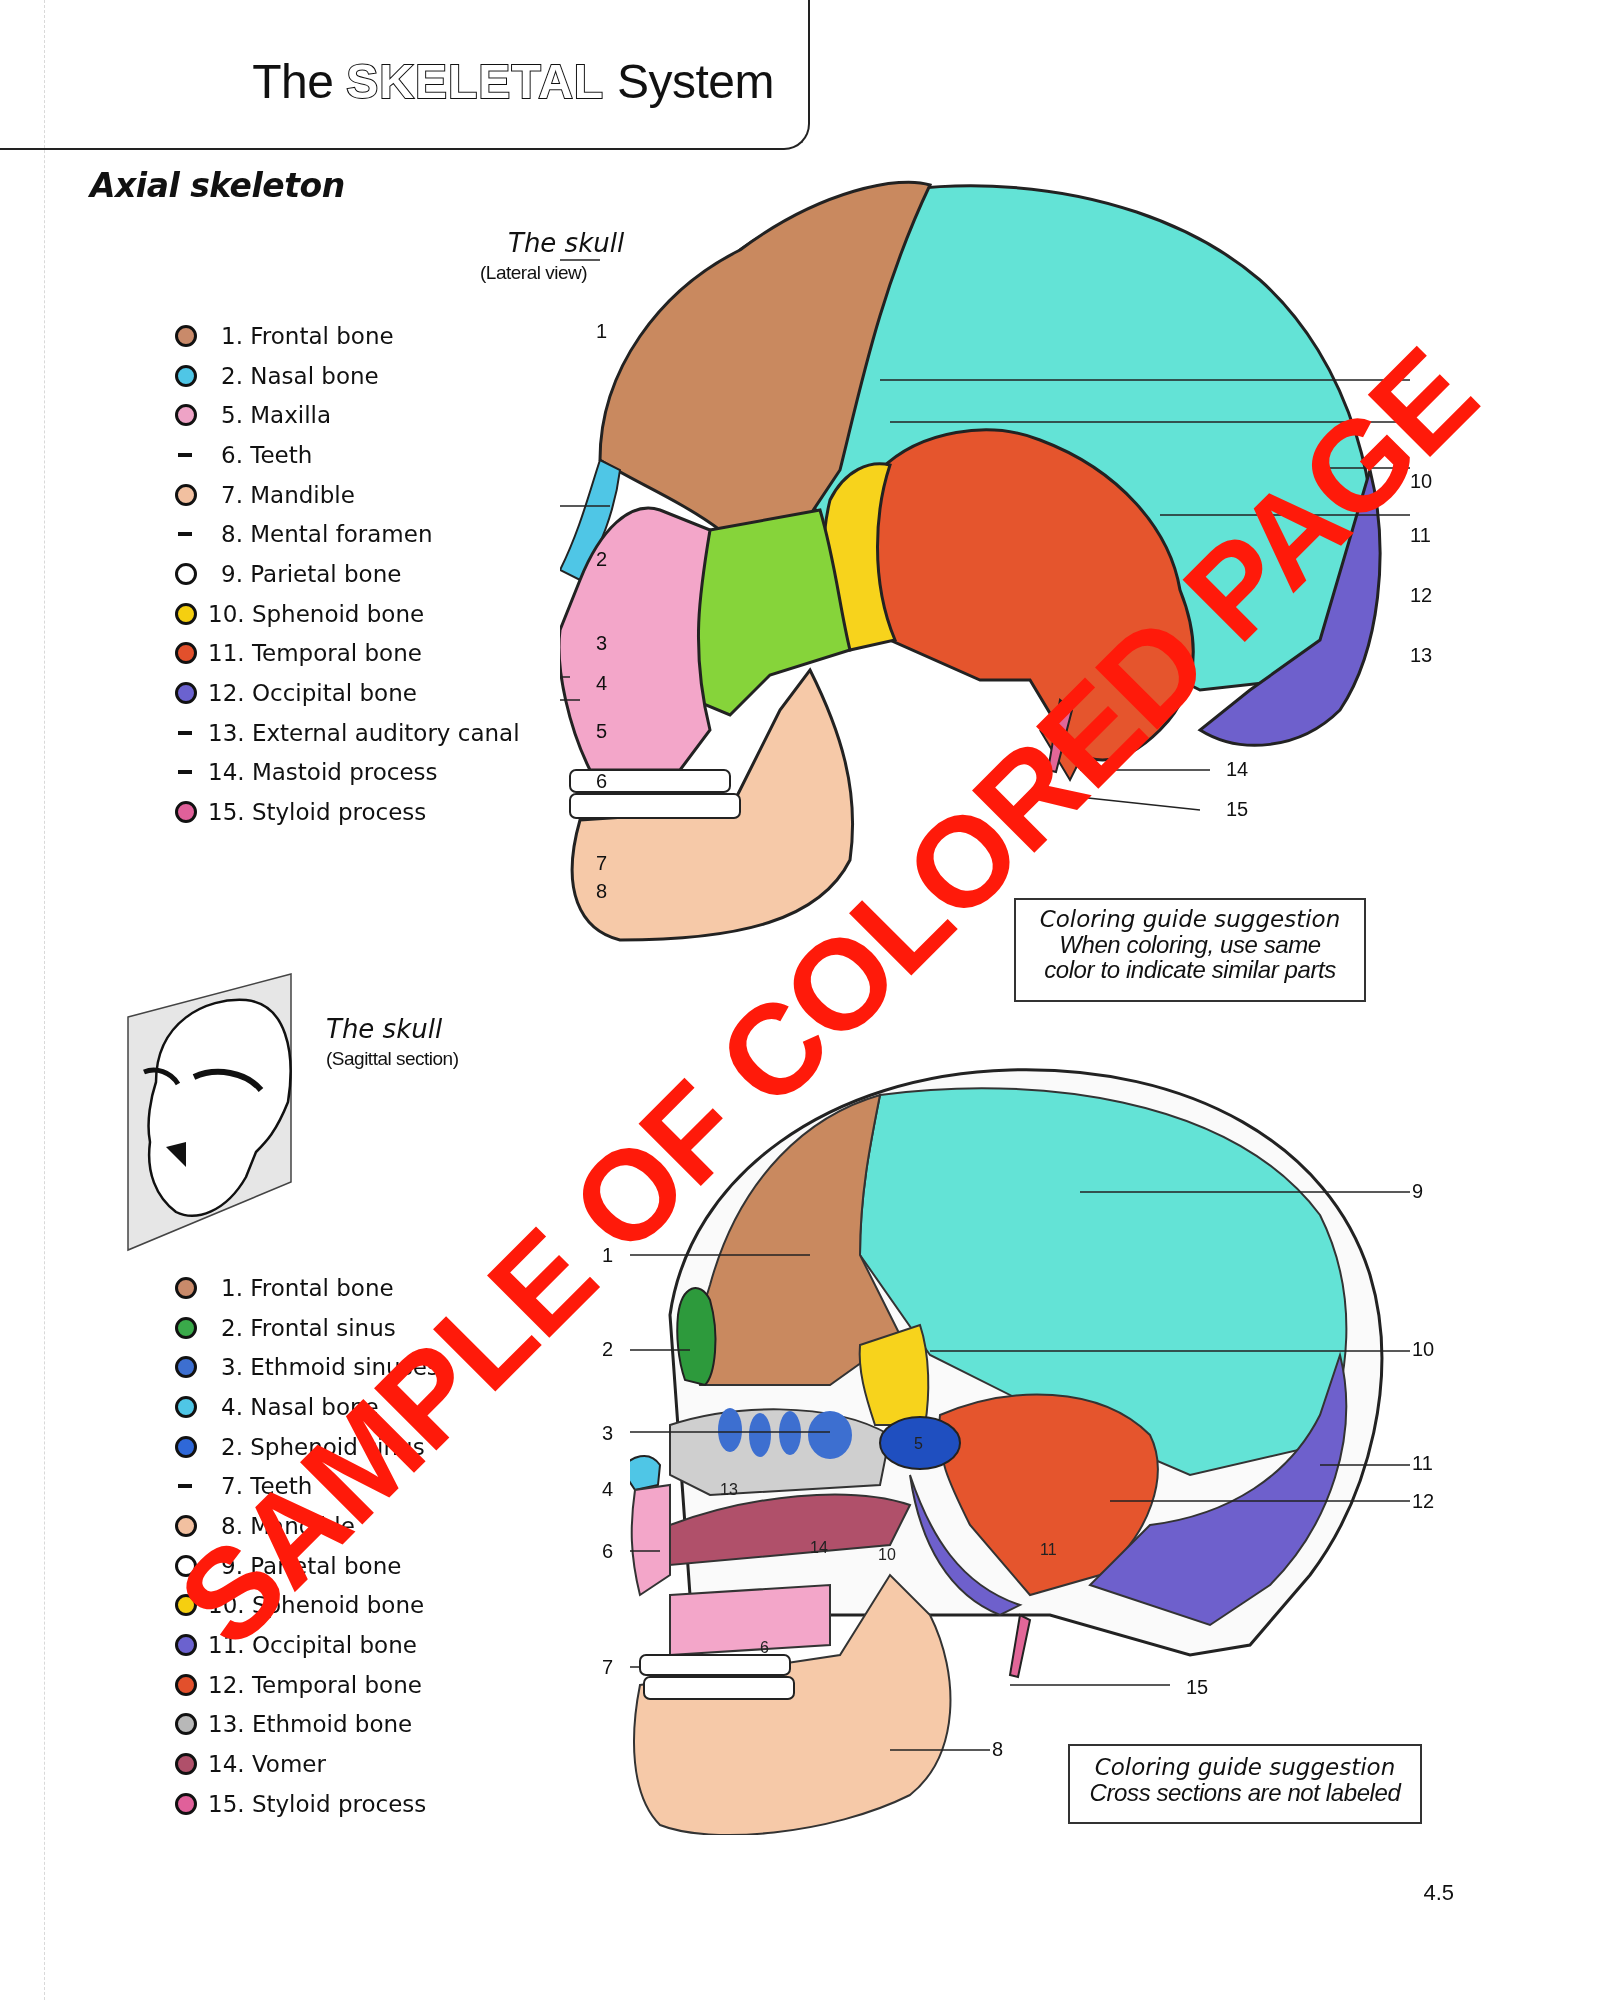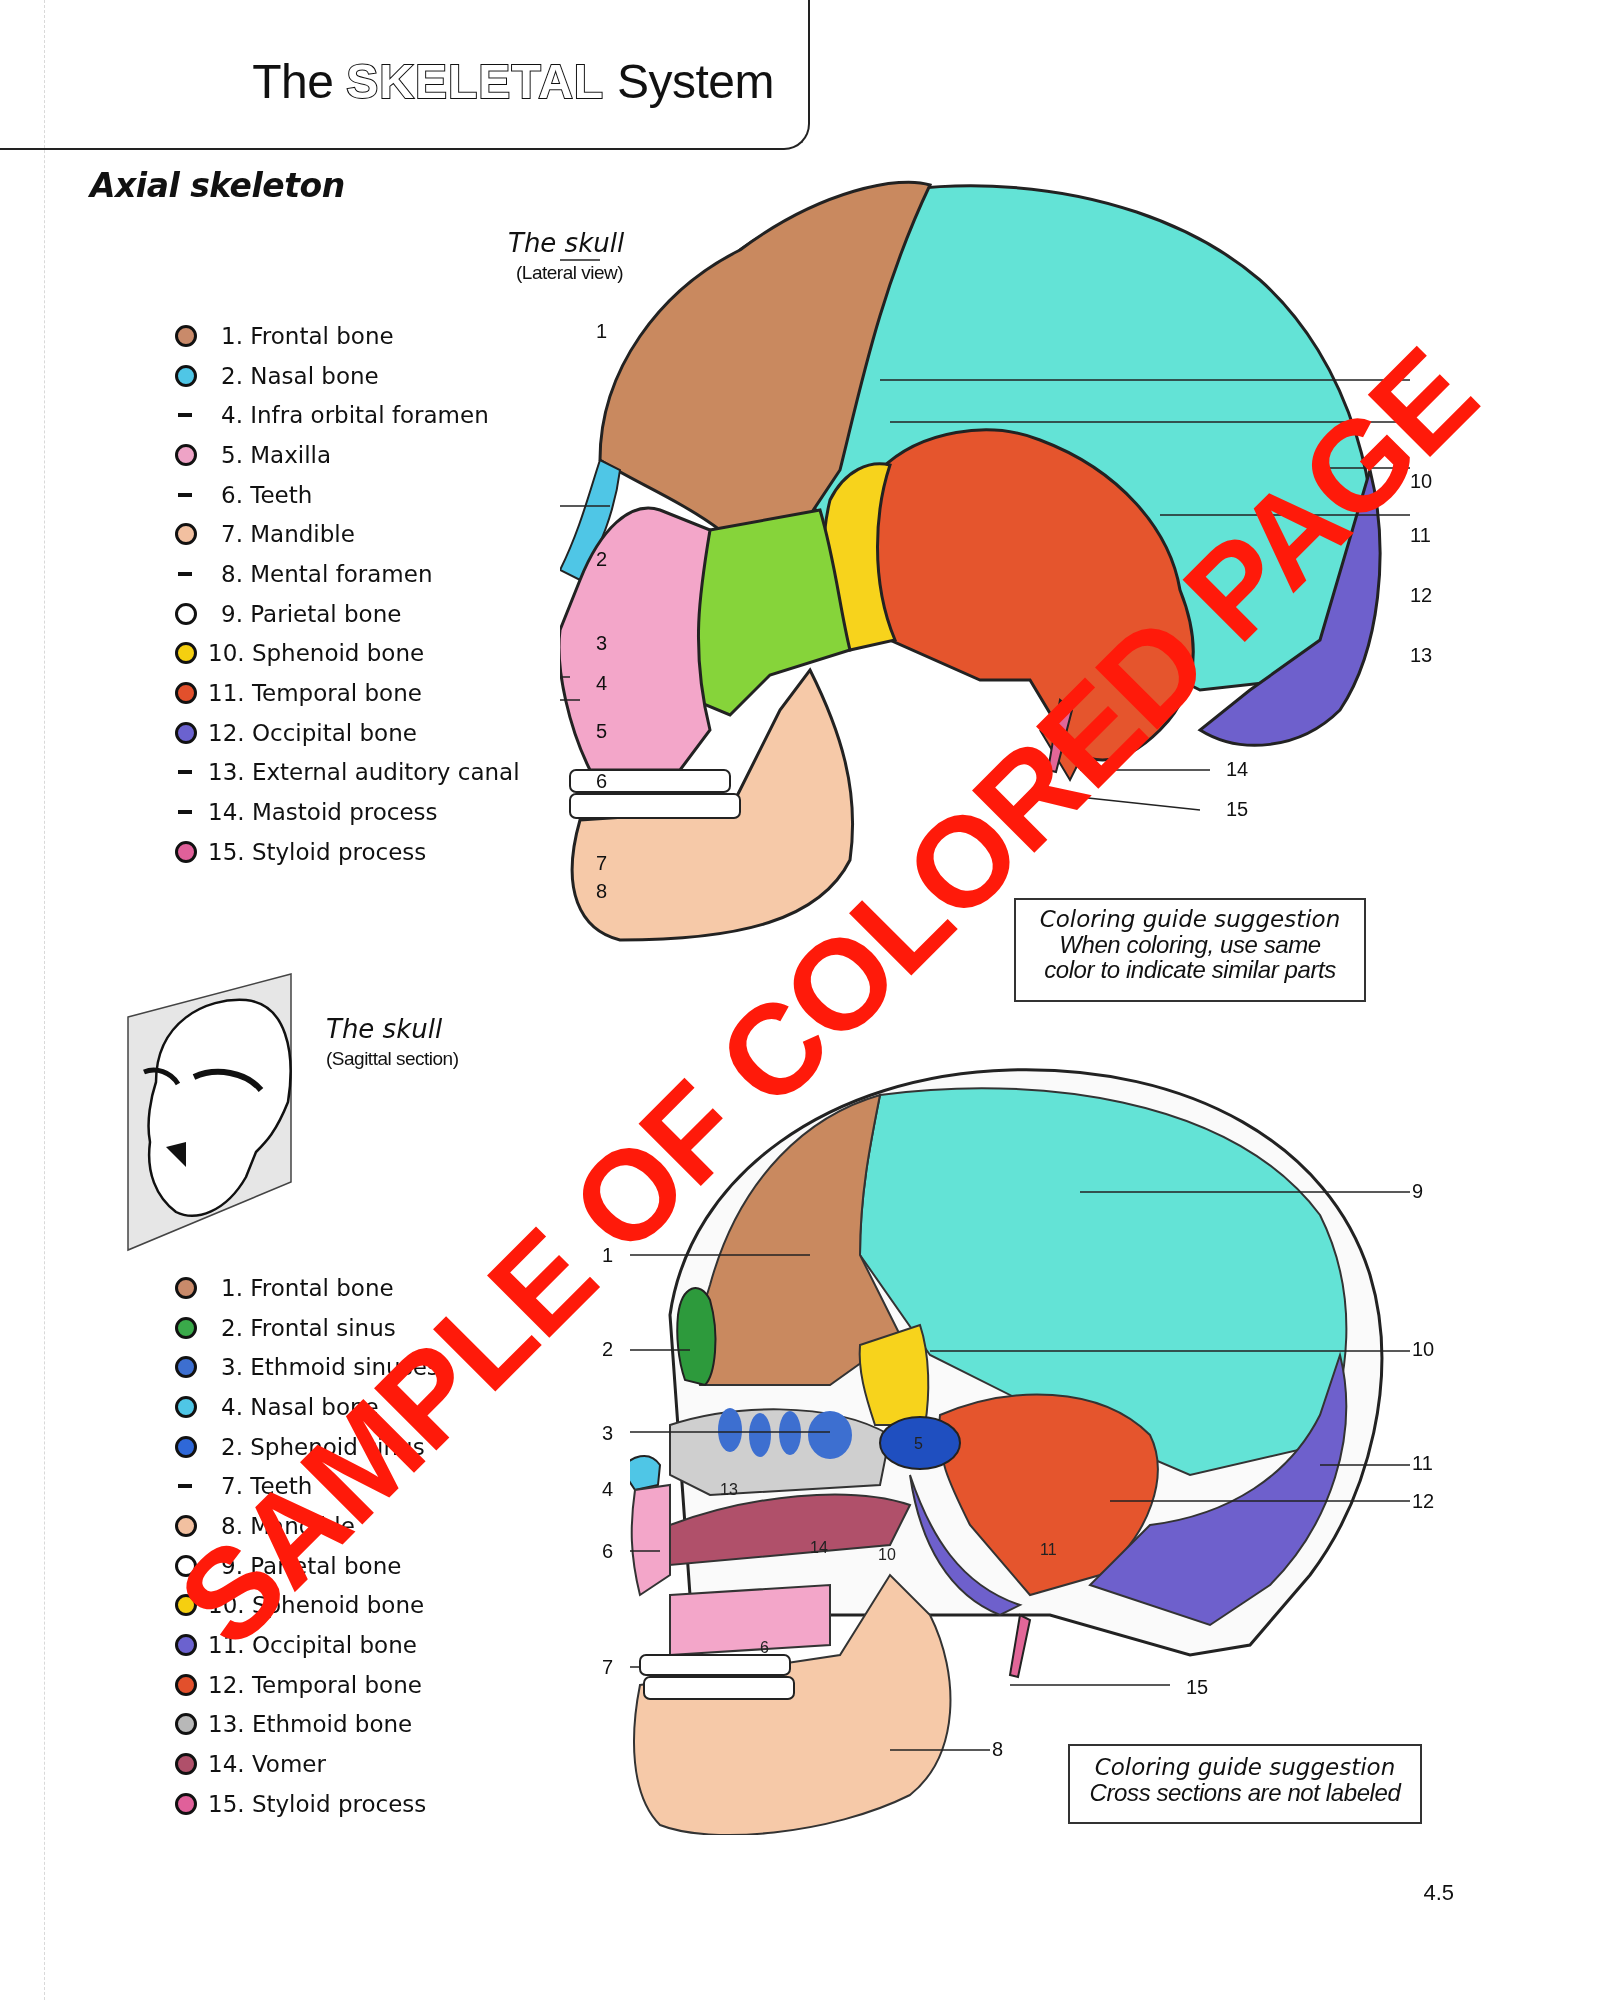--- a/index.html
+++ b/index.html
@@ -43,34 +43,30 @@
 <div class="abs header-box"></div>
 <div class="abs page-title">
   <span>The</span>
   <span class="outline">SKELETAL</span>
   <span>System</span>
 </div>
 
 <div class="abs section-title">Axial skeleton</div>
 
 <div class="abs fig-title" style="left:508px; top:228px;">The skull</div>
-<div class="abs fig-sub" style="left:516px; top:262px;">(Lateral view)</div>
+<div class="abs fig-sub" style="left:480px; top:262px;">(Lateral view)</div>
 
 <div class="abs legend" id="legend-lateral" style="top:316px;">
     <div class="legend-item">
       <span class="dot" style="background: rgb(201, 138, 106);"></span>
       <span class="lbl one">1. Frontal bone</span>
     </div>
     <div class="legend-item">
       <span class="dot" style="background: rgb(79, 198, 230);"></span>
       <span class="lbl one">2. Nasal bone</span>
-    </div>
-    <div class="legend-item">
-      <span class="dash"></span>
-      <span class="lbl one">4. Infra orbital foramen</span>
     </div>
     <div class="legend-item">
       <span class="dot" style="background: rgb(238, 163, 198);"></span>
       <span class="lbl one">5. Maxilla</span>
     </div>
     <div class="legend-item">
       <span class="dash"></span>
       <span class="lbl one">6. Teeth</span>
     </div>
     <div class="legend-item">

